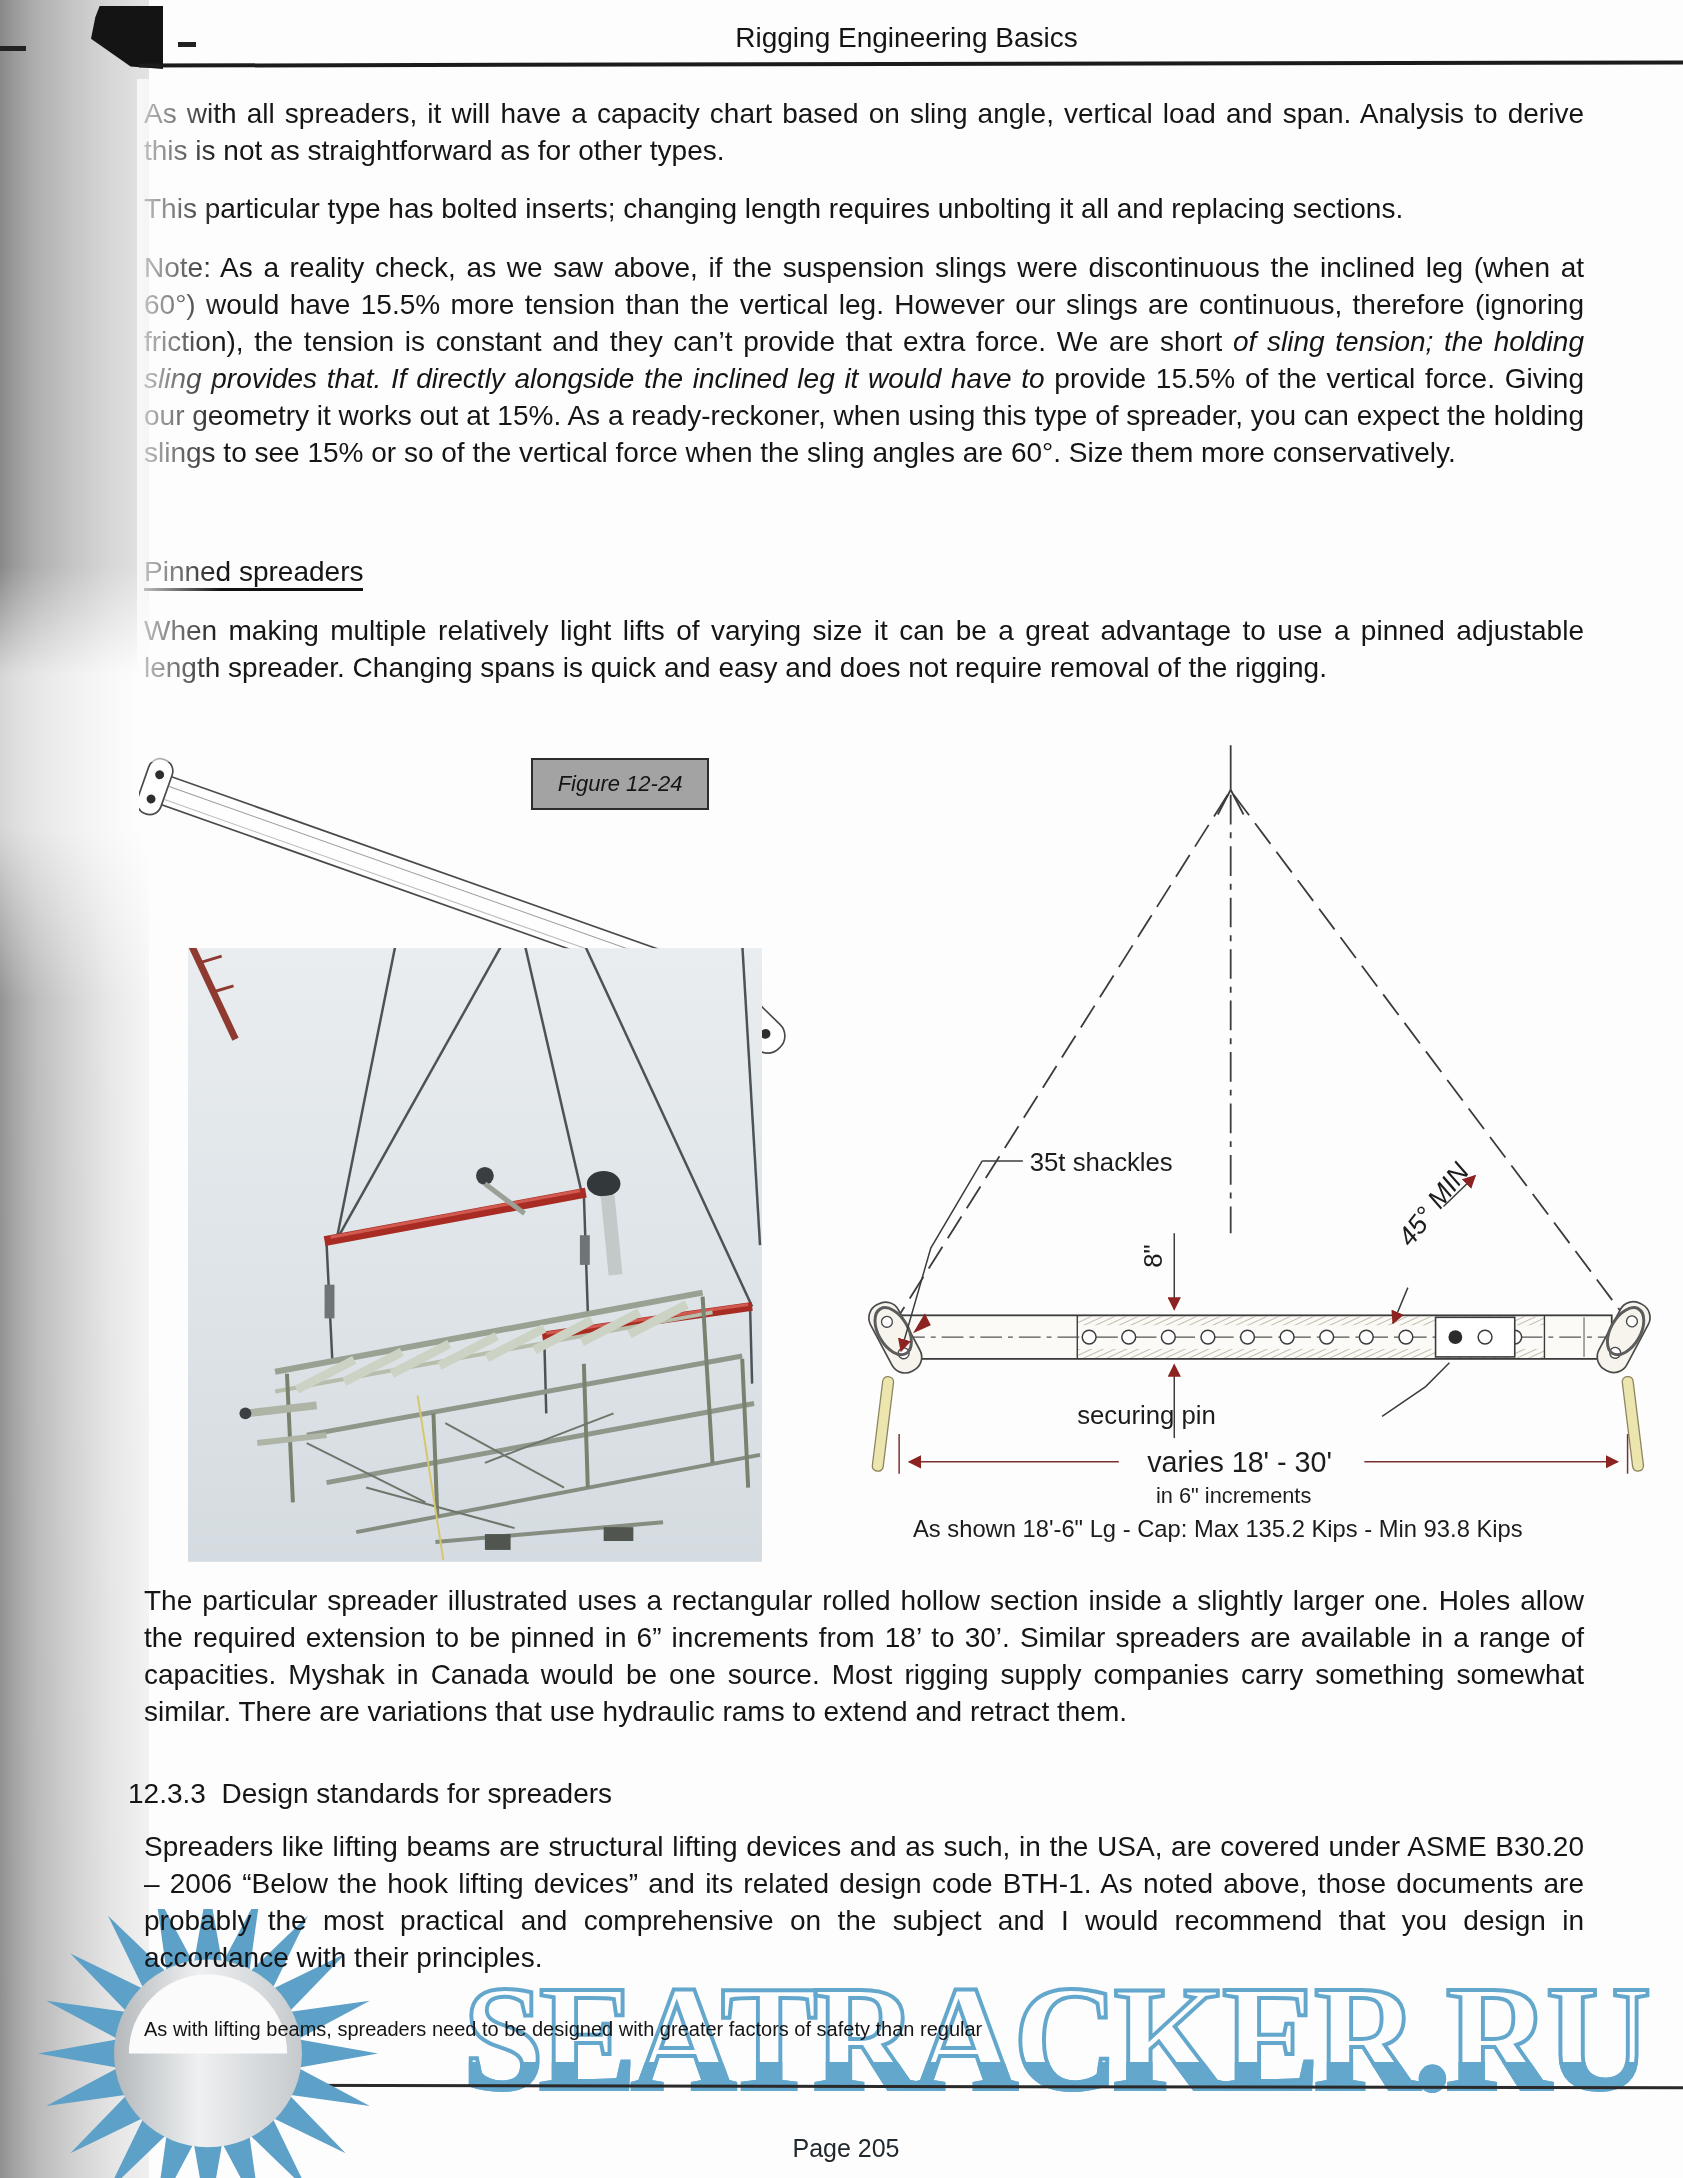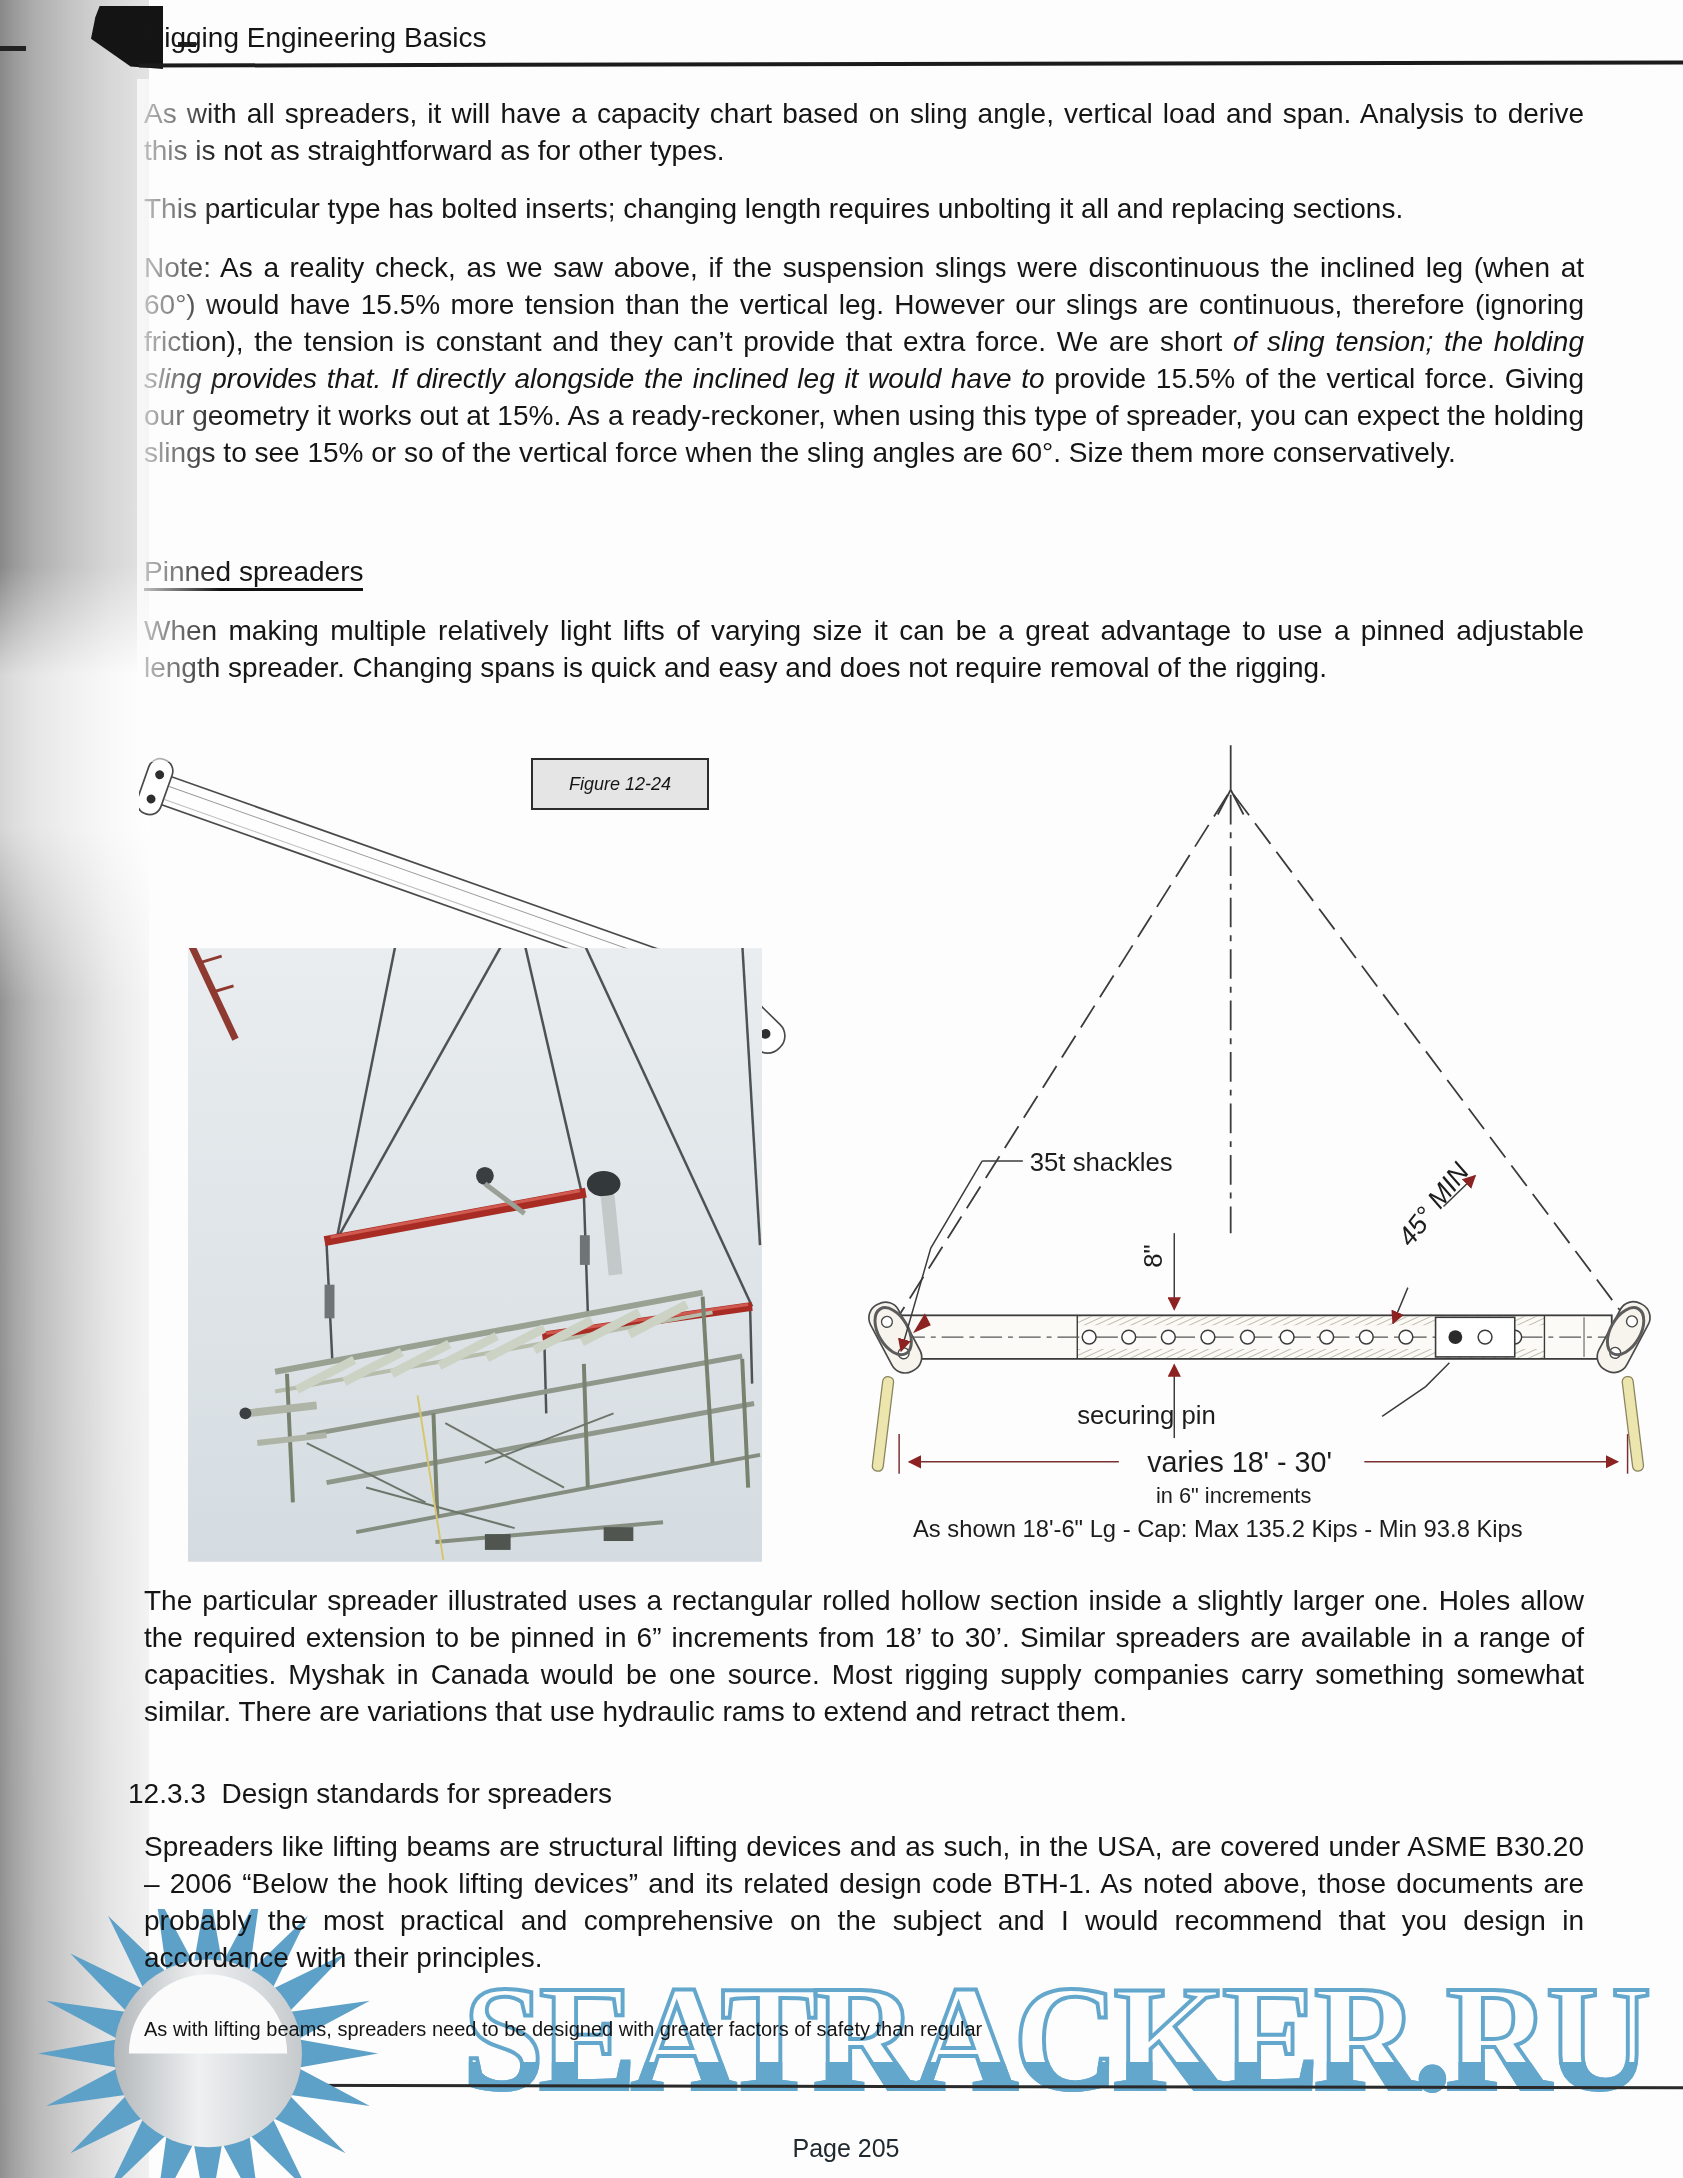--- a/index.html
+++ b/index.html
@@ -7,27 +7,27 @@
         font-family:"Liberation Sans", sans-serif;color:#151515;}
   .edge{position:absolute;left:0;top:0;width:149px;height:2178px;z-index:0;
         background:linear-gradient(90deg,#979797 0px,#ababab 14px,#c2c2c2 36px,#d9d9d9 69px,#efefef 109px,#fdfdfd 149px);}
   .edge-var{position:absolute;left:0;top:0;width:149px;height:2178px;z-index:0;
         background:linear-gradient(180deg,rgba(0,0,0,.10) 0%,rgba(0,0,0,.10) 26%,rgba(255,255,255,.60) 31%,rgba(255,255,255,.60) 38%,rgba(0,0,0,.03) 46%,rgba(0,0,0,.05) 100%);}
   .blob{position:absolute;left:91px;top:6px;width:72px;height:63px;background:#141414;z-index:1;
         clip-path:polygon(12% 0,100% 0,100% 100%,55% 96%,0 52%,6% 18%);}
   .speck{position:absolute;background:#222;z-index:1;}
   .txt{position:absolute;left:144px;width:1440px;font-size:28px;line-height:37px;
        text-align:justify;z-index:4;}
-  .hdr{position:absolute;left:144px;top:22px;width:1525px;font-size:28px;z-index:4;}
+  .hdr{position:absolute;left:144px;top:22px;width:1525px;text-align:center;font-size:28px;z-index:4;}
   .rule{position:absolute;left:139px;top:62px;width:1544px;height:4px;background:#1c1c1c;z-index:4;transform:rotate(-0.12deg);}
   .heading-u{position:absolute;left:144px;font-size:28px;z-index:4;}
   .heading-u span{border-bottom:3px solid #111;padding-bottom:1px;}
   .heading2{position:absolute;left:128px;font-size:28px;z-index:4;white-space:pre-wrap;}
   .figlabel{position:absolute;left:531px;top:758px;width:174px;height:48px;border:2px solid #2c2c2c;
-       display:flex;align-items:center;justify-content:center;font-style:italic;font-size:18px;z-index:5;background:#e5e5e5;}
+       display:flex;align-items:center;justify-content:center;font-style:italic;font-size:22px;z-index:5;background:#a3a3a3;}
   .figsvg{position:absolute;left:139px;top:733px;z-index:3;}
   .photosvg{position:absolute;left:188px;top:948px;z-index:3;}
   .fade{position:absolute;left:137px;top:79px;width:84px;height:683px;z-index:5;
        background:linear-gradient(90deg,rgba(253,253,253,.8),rgba(253,253,253,0));pointer-events:none;}
   .wm{position:absolute;left:463px;top:1963px;z-index:1;font-family:"Liberation Serif",serif;font-weight:bold;
       font-size:150px;line-height:150px;letter-spacing:-5px;white-space:nowrap;color:transparent;
       -webkit-text-stroke:4px #64a7cd;
       background:linear-gradient(to bottom,rgba(255,255,255,0) 0 66%,#64a7cd 66% 100%);
       -webkit-background-clip:text;background-clip:text;transform:scaleX(.97);transform-origin:left;}
   .sun{position:absolute;left:18px;top:1909px;z-index:3;}

